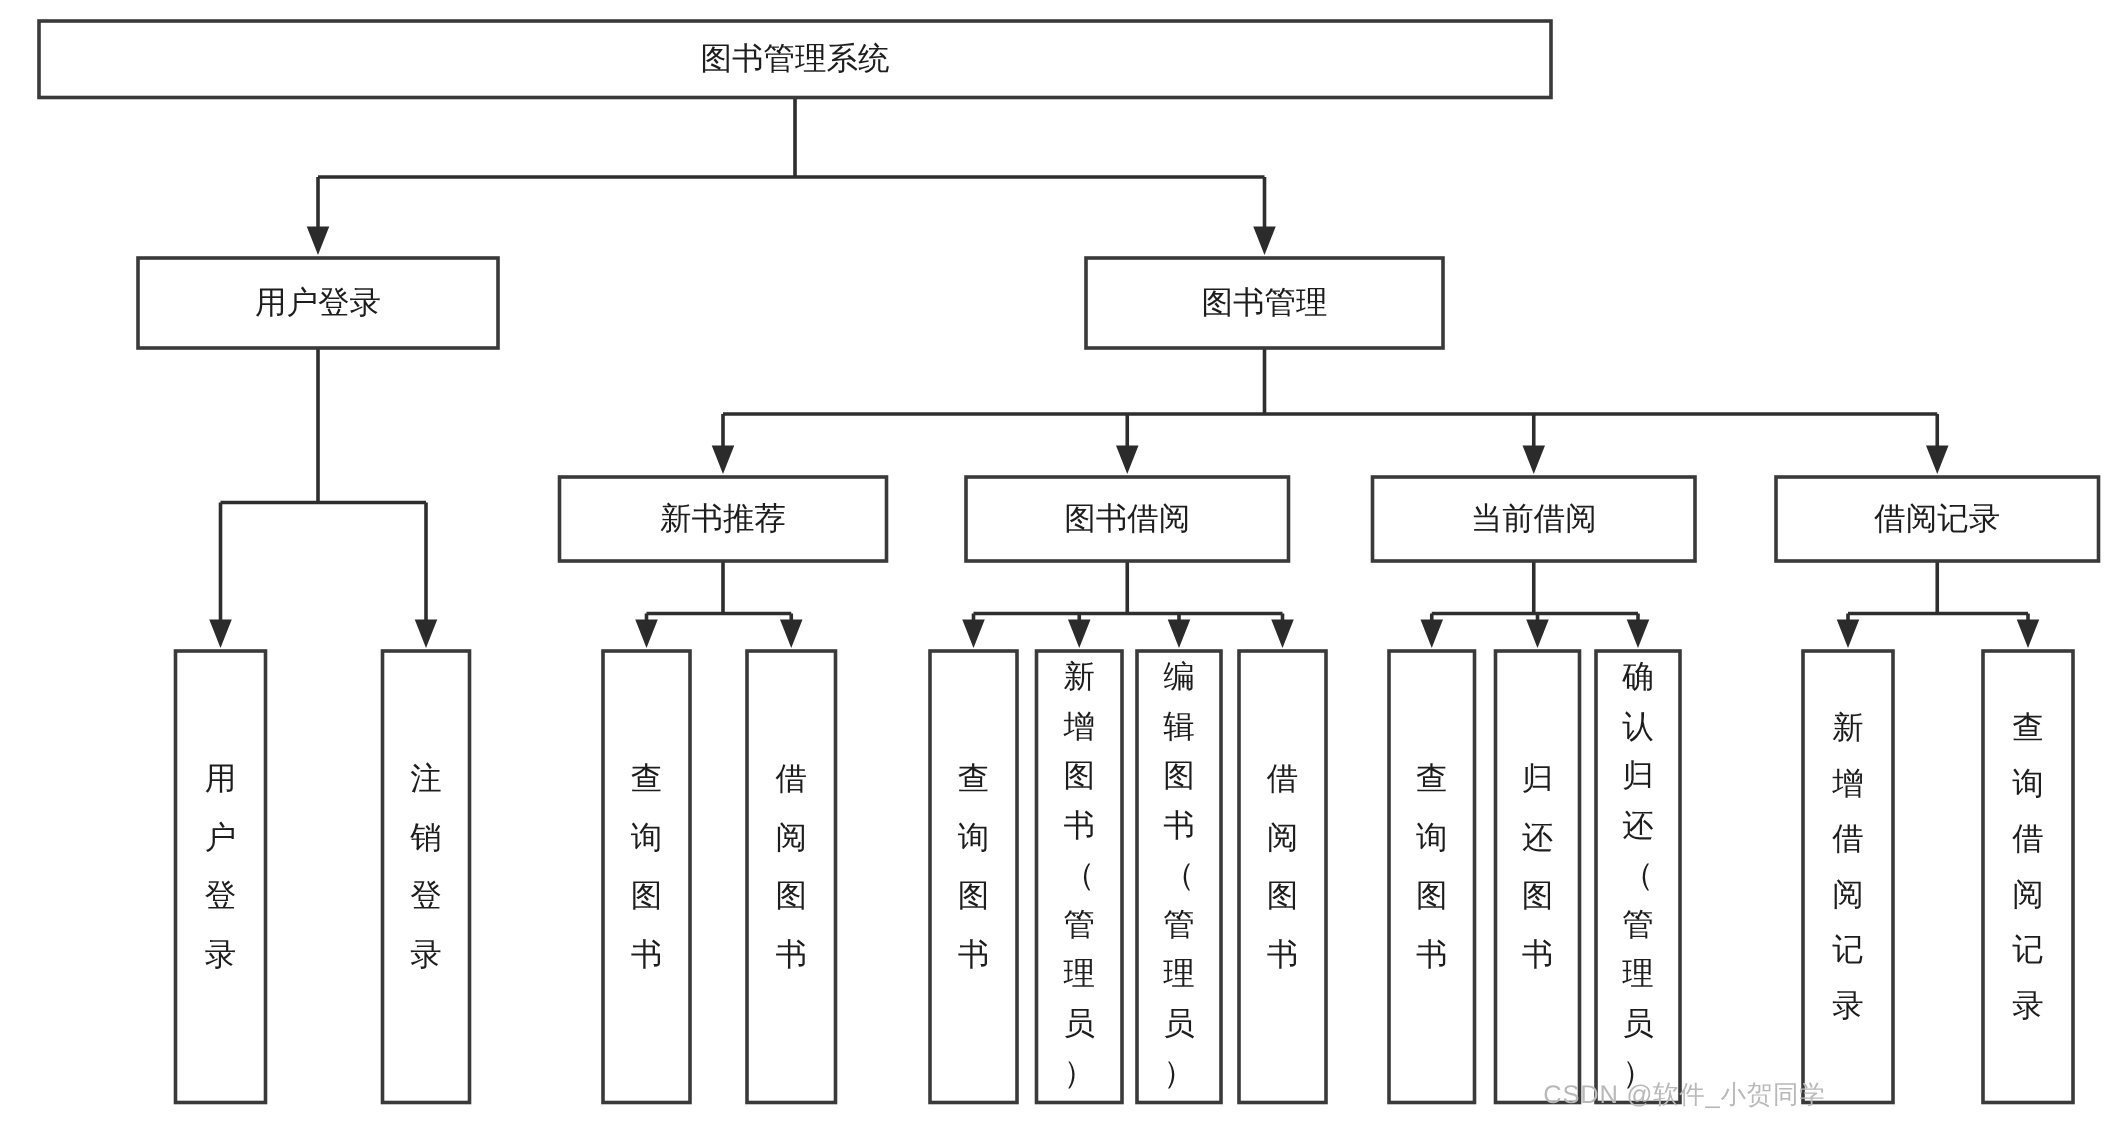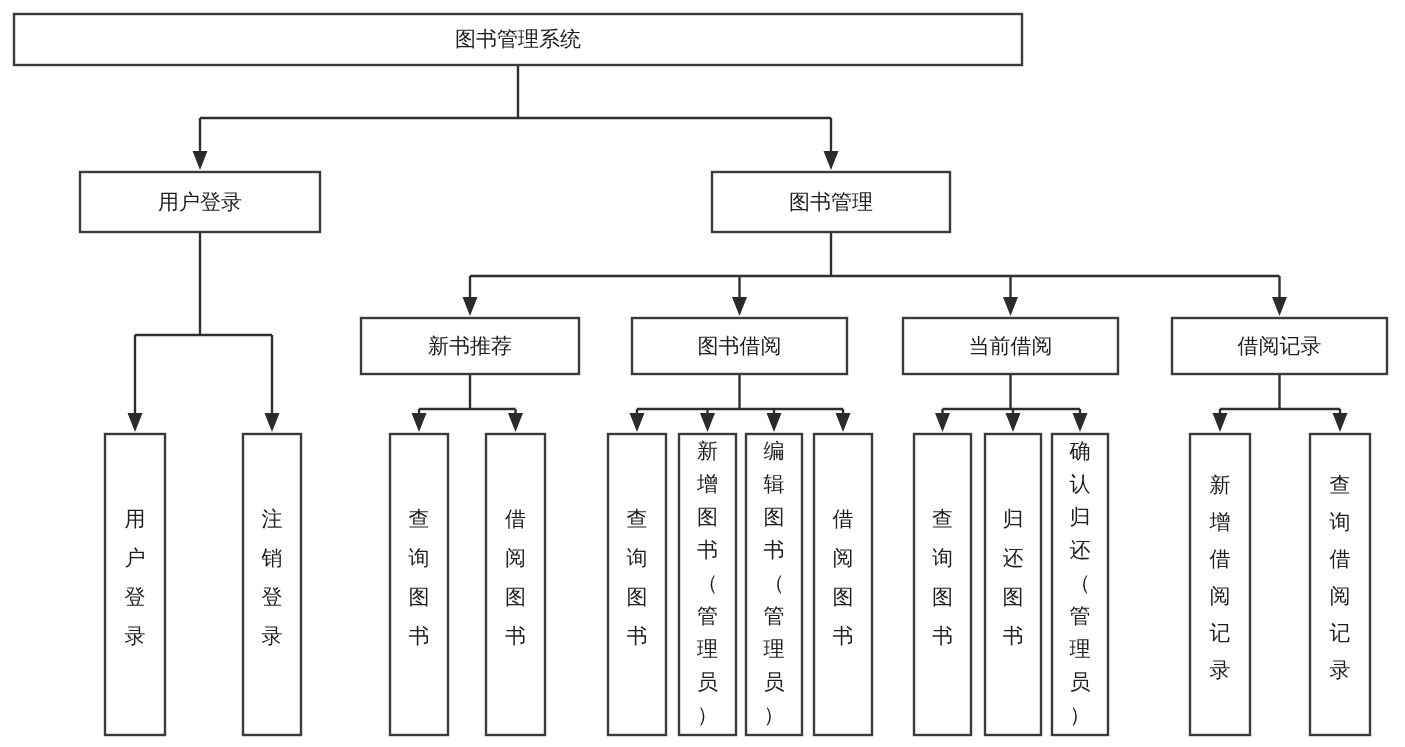--- a/index.html
+++ b/index.html
@@ -9,21 +9,21 @@
   }
   body {
     width: 1405px;
     height: 747px;
     font-family: "Liberation Sans", "DejaVu Sans", sans-serif;
     overflow: hidden;
     position: relative;
   }
   #diagram-root {
     position: absolute;
-    left: 0;
+    left: 12px;
     top: 0;
     width: 1213px;
     height: 747px;
   }
   svg#diagram-svg {
     display: block;
     width: 1405px;
     height: 747px;
   }
   .node-box {
@@ -203,13 +203,14 @@
         <g>
           <rect x="1190" y="434" width="60" height="301" class="node-box" rx="0"></rect>
           <text x="1220" y="0" class="node-label-v"><tspan x="1220" y="492">新</tspan><tspan x="1220" y="529">增</tspan><tspan x="1220" y="566">借</tspan><tspan x="1220" y="603">阅</tspan><tspan x="1220" y="640">记</tspan><tspan x="1220" y="677">录</tspan></text>
         </g>
         <g>
           <rect x="1310" y="434" width="60" height="301" class="node-box" rx="0"></rect>
           <text x="1340" y="0" class="node-label-v"><tspan x="1340" y="492">查</tspan><tspan x="1340" y="529">询</tspan><tspan x="1340" y="566">借</tspan><tspan x="1340" y="603">阅</tspan><tspan x="1340" y="640">记</tspan><tspan x="1340" y="677">录</tspan></text>
         </g>
       </g>
   </svg>
+  <div class="watermark-text">CSDN @软件_小贺同学</div>
 </div>
 
 </body></html>

